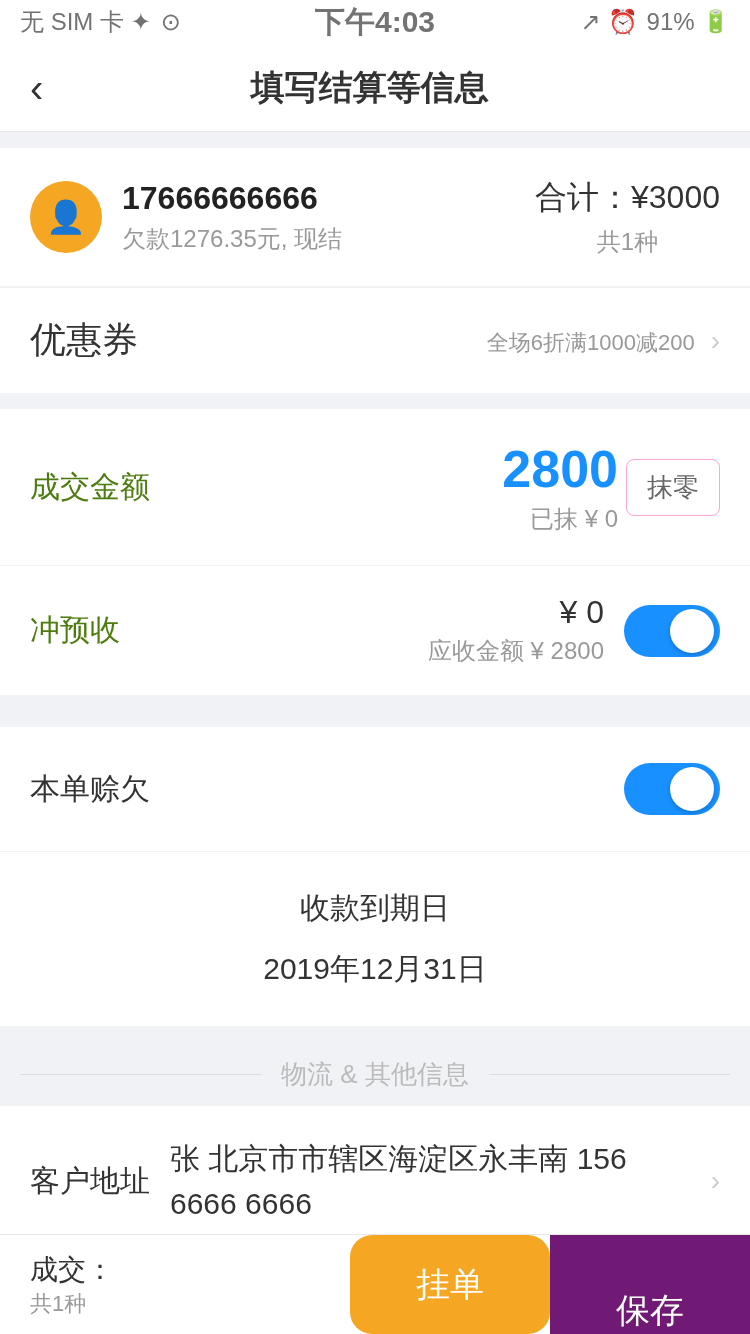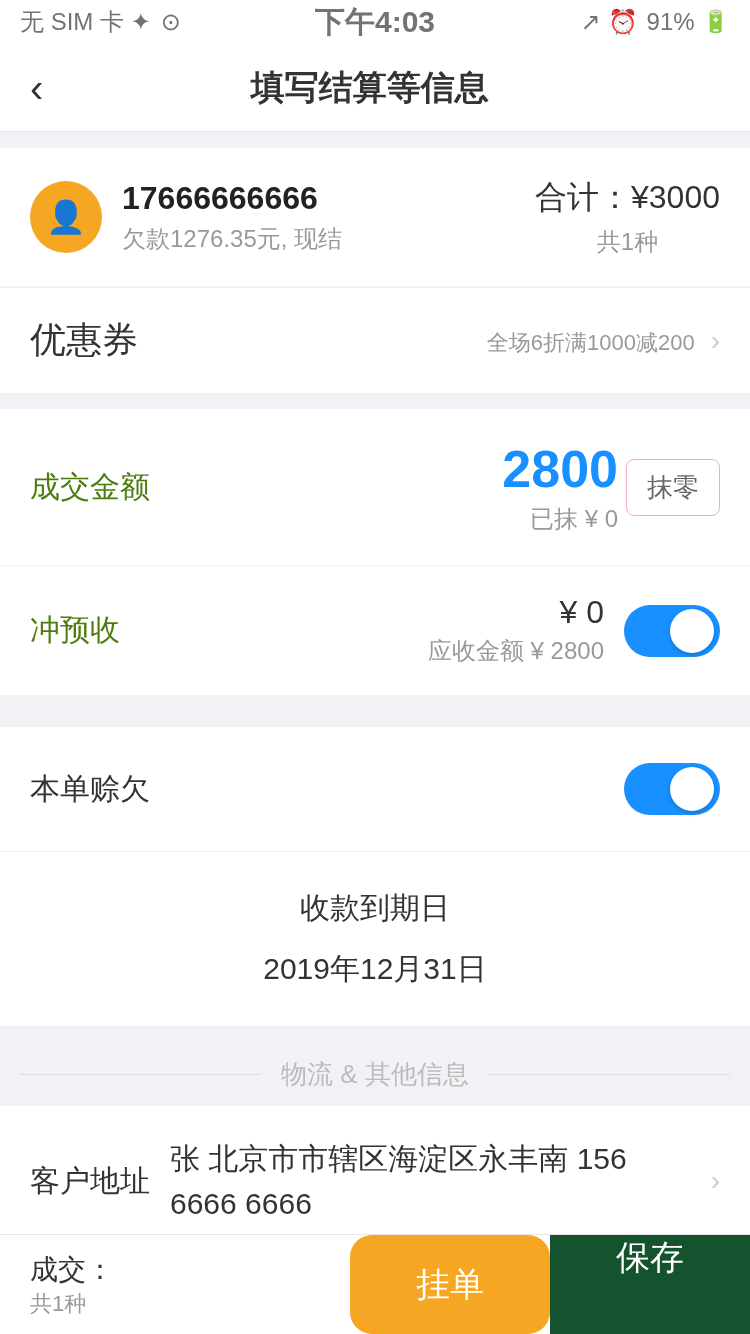--- a/index.html
+++ b/index.html
@@ -246,23 +246,23 @@
       display: flex;
       align-items: center;
       justify-content: center;
       font-size: 34px;
       color: #fff;
       cursor: pointer;
       border-radius: 22px;
     }
     .footer-btn-save {
       width: 200px;
-      background: #14532d;
-      display: flex;
-      align-items: flex-start;
+      background: #701a75;
+      display: flex;
+      align-items: flex-end;
       justify-content: center;
       font-size: 34px;
       color: #fff;
       cursor: pointer;
     }
   </style>
 </head>
 <body>
 
 <div class="status-bar">

